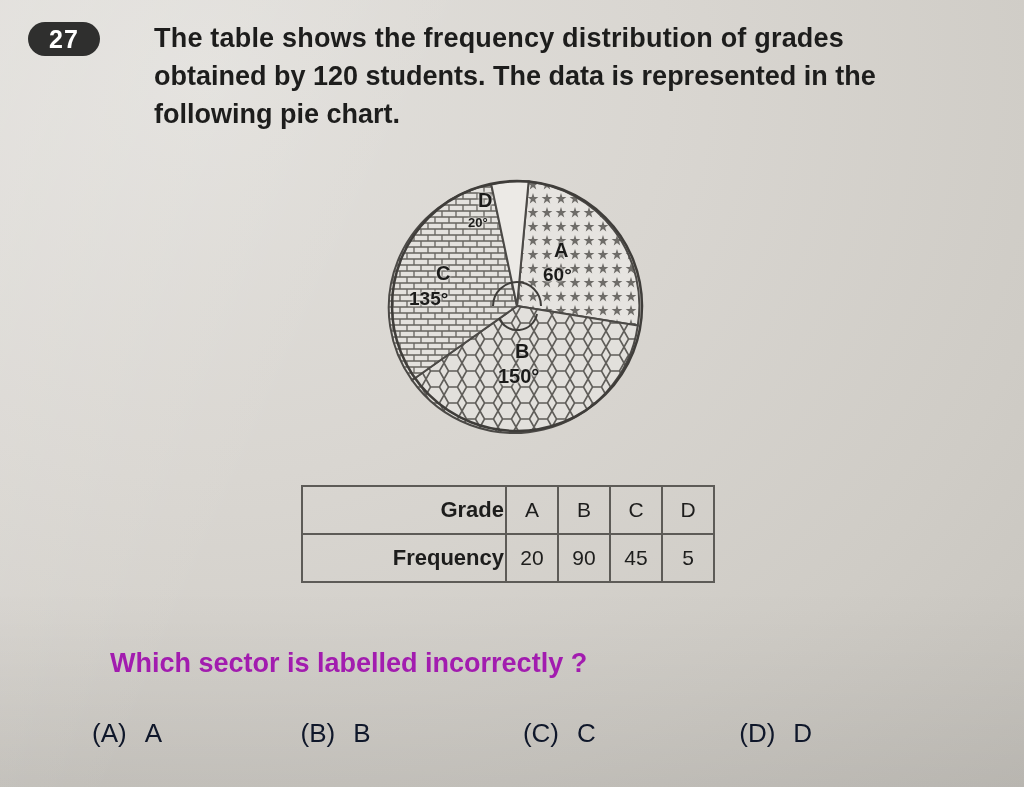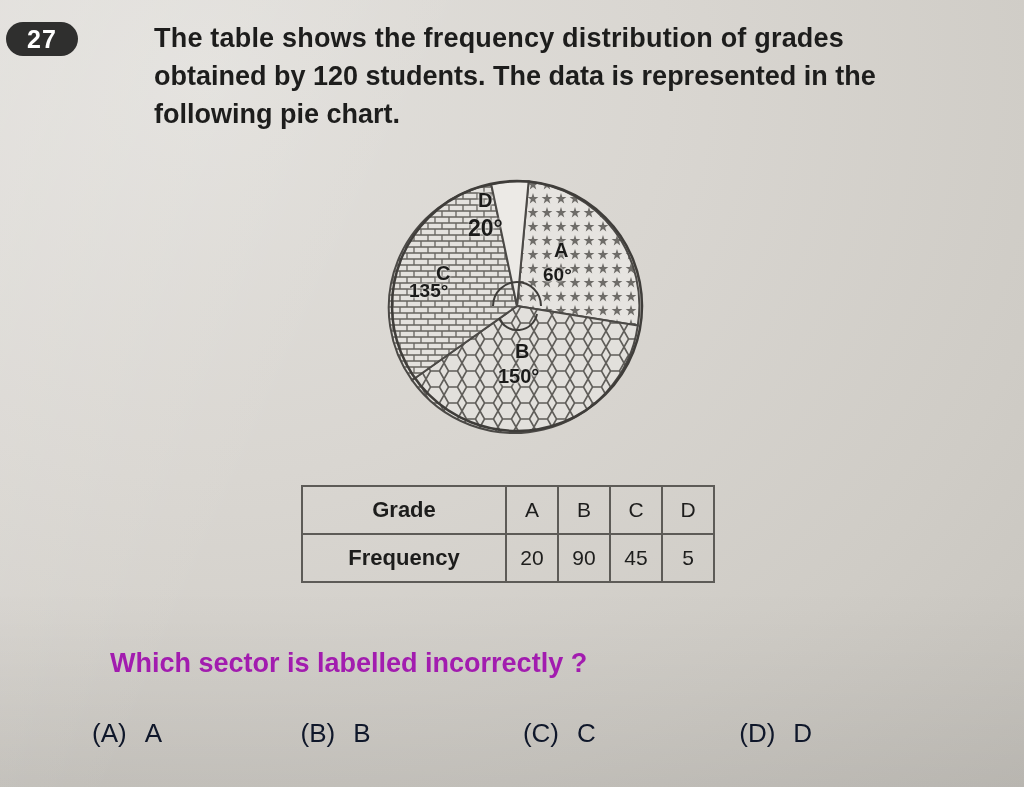--- a/index.html
+++ b/index.html
@@ -33,21 +33,21 @@
 
   .content {
     position: absolute;
     inset: 0;
     color: #20201f;
   }
 
   
   .qnum {
     position: absolute;
-    left: 6px;
+    left: 28px;
     top: 22px;
     width: 72px;
     height: 34px;
     border-radius: 17px;
     background: #2f2f2e;
     color: #ffffff;
     font-size: 25px;
     font-weight: bold;
     letter-spacing: 1px;
     display: flex;
@@ -81,25 +81,25 @@
   .piewrap svg { display: block; }
 
   .pielabel {
     position: absolute;
     font-weight: bold;
     color: #1b1b1a;
     text-shadow: 0 0 3px #e5e3df, 0 0 3px #e5e3df;
     white-space: nowrap;
   }
   .lbl-D  { left: 106px; top: 26px;  font-size: 20px; }
-  .lbl-D2 { left: 96px;  top: 52px;  font-size: 23px; }
+  .lbl-D2 { left: 96px;  top: 52px;  font-size: 13px; }
   .lbl-A  { left: 182px; top: 76px;  font-size: 20px; }
   .lbl-A2 { left: 171px; top: 101px; font-size: 19px; }
   .lbl-C  { left: 64px;  top: 99px;  font-size: 20px; }
-  .lbl-C2 { left: 37px;  top: 117px; font-size: 19px; }
+  .lbl-C2 { left: 37px;  top: 125px; font-size: 19px; }
   .lbl-B  { left: 143px; top: 177px; font-size: 20px; }
   .lbl-B2 { left: 126px; top: 202px; font-size: 20px; }
 
   
   .tbl {
     position: absolute;
     left: 301px;
     top: 485px;
     border-collapse: collapse;
     background: transparent;
@@ -108,20 +108,21 @@
     border: 2px solid #5d5b57;
     height: 44px;
     text-align: center;
     color: #1d1d1c;
     font-size: 21px;
   }
   .tbl td.head {
     width: 200px;
     font-weight: bold;
     font-size: 22px;
+    text-align: right;
   }
   .tbl td.cell { width: 48px; }
   .tbl tr.hdr td.cell { font-weight: normal; }
 
   
   .subq {
     position: absolute;
     left: 110px;
     top: 648px;
     font-size: 27px;

